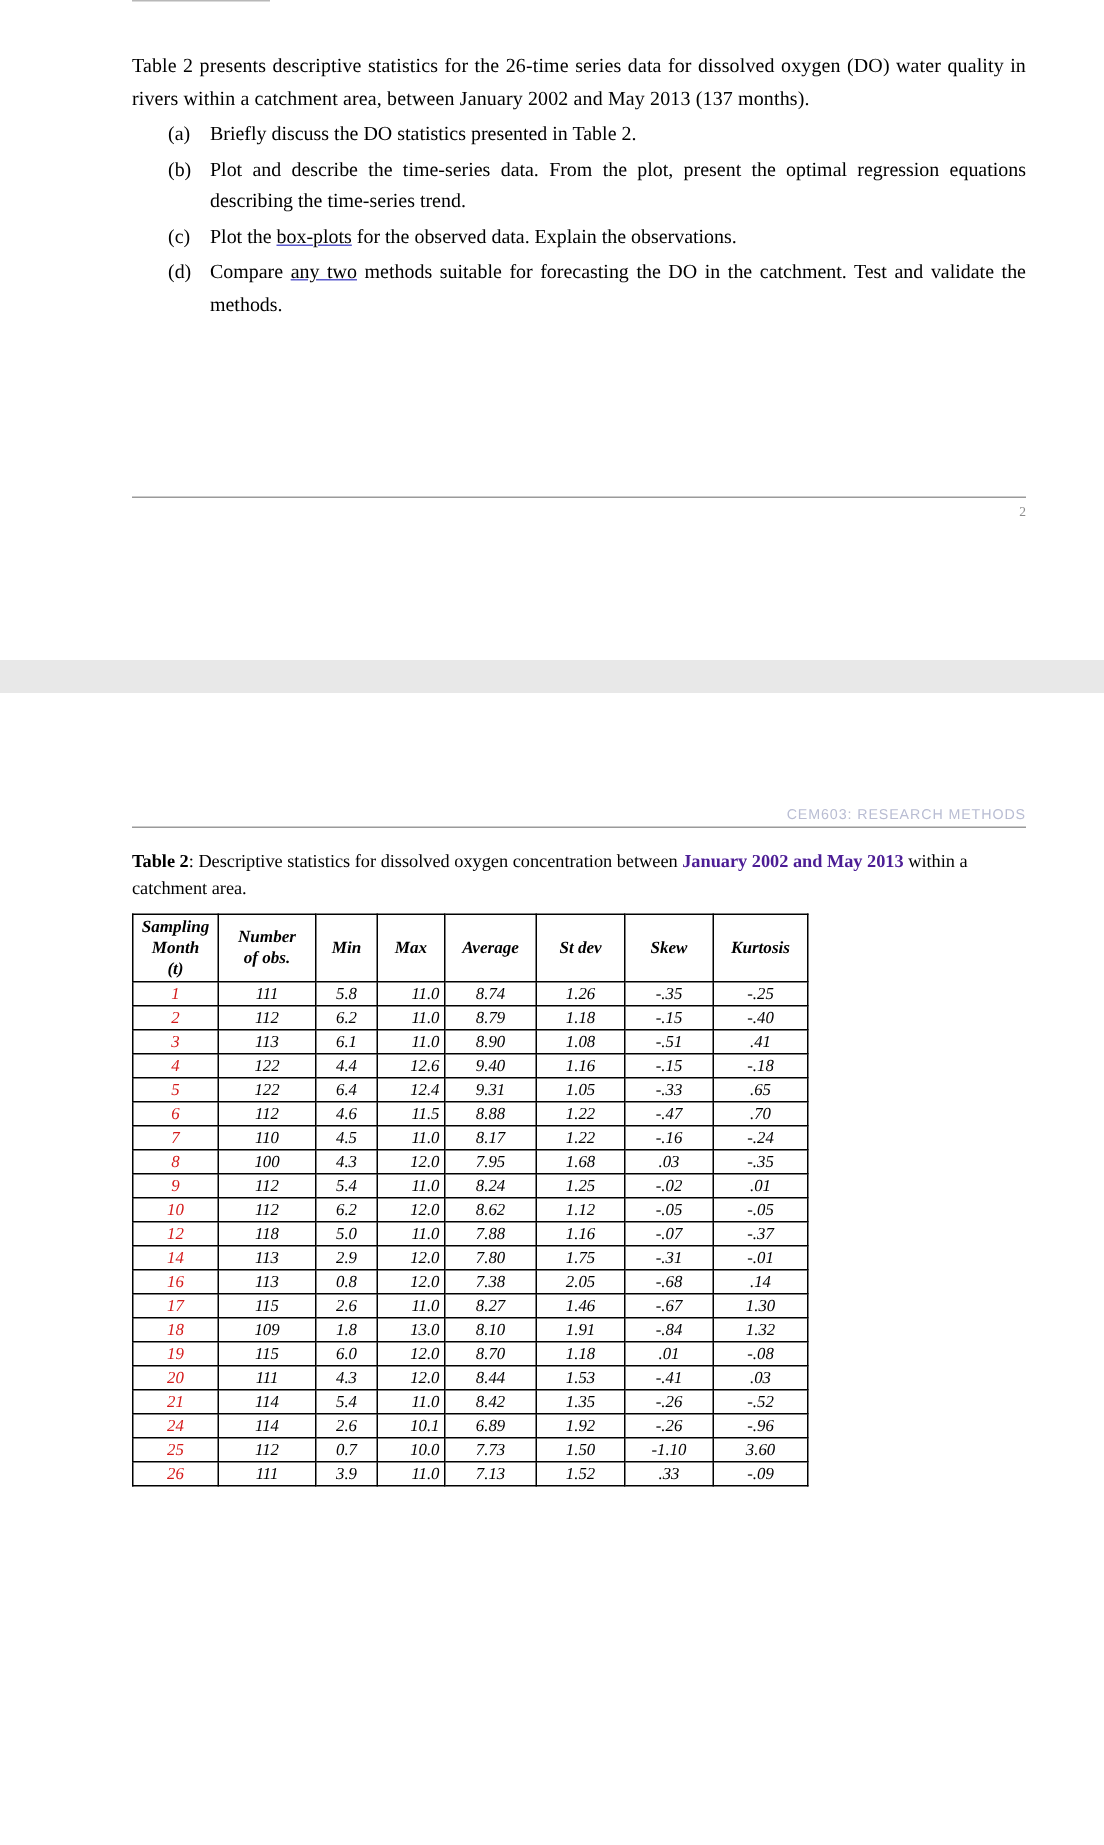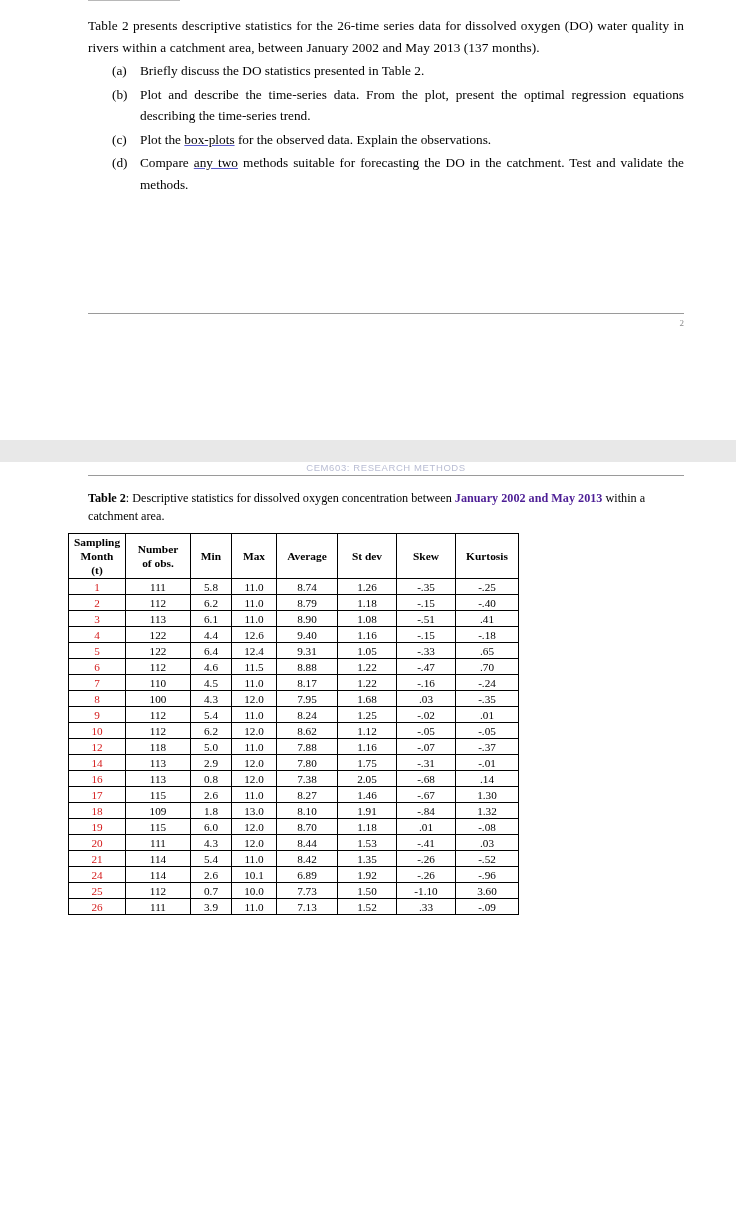--- a/index.html
+++ b/index.html
@@ -45,21 +45,21 @@
     width: 92px;
     height: 0;
     border-top: 1px solid #b8b8b8;
   }
   .para {
     text-align: justify;
     font-size: 13.3px;
     line-height: 1.62;
     letter-spacing: .1px;
     margin: 0;
-    padding-top: 15px;
+    padding-top: 33px;
   }
   .list {
     margin: 0;
     padding: 0;
     list-style: none;
     font-size: 13.3px;
     line-height: 1.62;
   }
   .list li {
     display: flex;
@@ -88,47 +88,49 @@
     margin-right: 52px;
     text-align: right;
     font-size: 9px;
     color: #8a8a8a;
     padding-top: 4px;
   }
   
   .hdr-text {
     margin-left: 88px;
     margin-right: 52px;
-    text-align: center;
+    text-align: right;
     font-family: "Liberation Sans", sans-serif;
     font-size: 9.5px;
     letter-spacing: .6px;
     color: #b9bdd3;
+    padding-top: 76px;
   }
   .hdr-rule {
     margin-left: 88px;
     margin-right: 52px;
     border-top: 1px solid #9a9a9a;
     margin-top: 2px;
   }
   .table-caption {
     margin-left: 88px;
     margin-right: 52px;
     margin-top: 14px;
     font-size: 12.2px;
     line-height: 1.45;
   }
   .table-caption b { font-weight: bold; }
   .cap-blue { color: #4c1d95; font-weight: bold; }
   table.stats {
-    margin-left: 68px;
+    margin-left: 88px;
     margin-top: 8px;
     border-collapse: collapse;
     font-family: "Liberation Serif", serif;
     font-size: 11.2px;
+    font-style: italic;
   }
   table.stats th, table.stats td {
     border: 1px solid #000;
     padding: 0 3px;
     height: 15px;
     line-height: 14px;
     text-align: center;
     white-space: nowrap;
   }
   table.stats thead th {
@@ -136,21 +138,21 @@
     font-size: 11.4px;
     vertical-align: middle;
     padding: 1px 4px;
   }
   table.stats td.idx {
     color: #d41a1a;
     width: 50px;
   }
   table.stats td.n { width: 58px; }
   table.stats td.min { width: 34px; }
-  table.stats td.max { width: 38px; }
+  table.stats td.max { width: 38px; text-align: right; }
   table.stats td.avg { width: 54px; }
   table.stats td.sd { width: 52px; }
   table.stats td.sk { width: 52px; }
   table.stats td.ku { width: 56px; }
   .bottom-space { height: 56px; }
 </style>
 </head>
 <body>
 
 <div class="page page-1">

